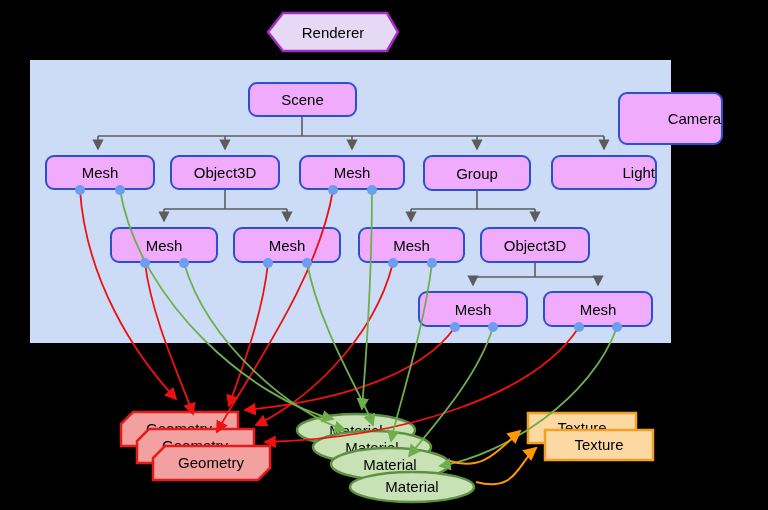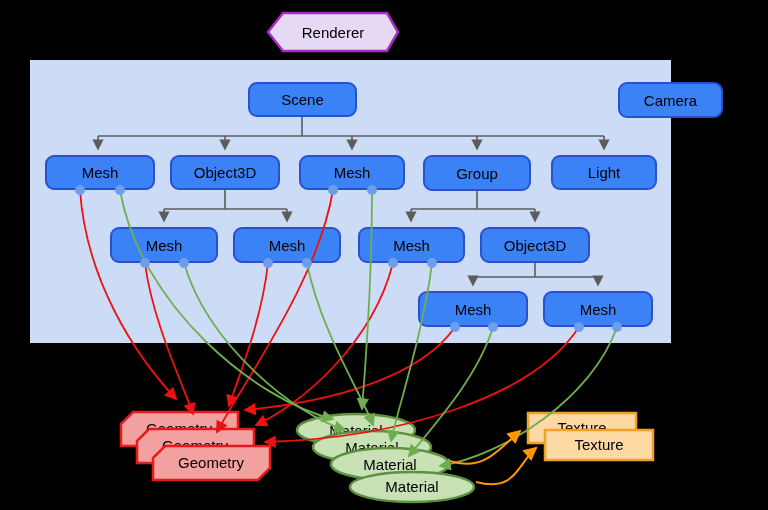--- a/index.html
+++ b/index.html
@@ -6,57 +6,57 @@
   .stage{
     position:relative;width:768px;height:510px;background:#000;overflow:hidden;
     font-family:"Liberation Sans",sans-serif;
   }
   .panel{
     position:absolute;left:30px;top:60px;width:641px;height:283px;
     background:#ccdcf6;z-index:0;
   }
   .node{
     position:absolute;z-index:1;
-    background:#3b82f6;border:2px solid #2a4fd0;border-radius:9px;
+    background:#f0abfc;border:2px solid #2a4fd0;border-radius:9px;
     display:flex;align-items:center;justify-content:center;
     font-size:15px;color:#000;box-sizing:border-box;
   }
   svg.overlay{
     position:absolute;left:0;top:0;z-index:2;pointer-events:none;
   }
   .res-label{font-size:15px;fill:#000;text-anchor:middle;}
   .hex-label{font-size:15px;fill:#000;text-anchor:middle;}
 </style>
 </head>
 <body>
 
 <div class="stage">
 
   <div class="panel"></div>
 
   <div class="node" style="left:248px;top:82px;width:109px;height:35px;">
       <span>Scene</span>
     </div>
-  <div class="node" style="left:618px;top:82px;width:105px;height:36px;">
+  <div class="node" style="left:618px;top:92px;width:105px;height:53px;justify-content:flex-end;">
       <span>Camera</span>
     </div>
 
   <div class="node" style="left:45px;top:155px;width:110px;height:35px;">
       <span>Mesh</span>
     </div>
   <div class="node" style="left:170px;top:155px;width:110px;height:35px;">
       <span>Object3D</span>
     </div>
   <div class="node" style="left:299px;top:155px;width:106px;height:35px;">
       <span>Mesh</span>
     </div>
   <div class="node" style="left:423px;top:155px;width:108px;height:36px;">
       <span>Group</span>
     </div>
-  <div class="node" style="left:551px;top:155px;width:106px;height:35px;">
+  <div class="node" style="left:551px;top:155px;width:106px;height:35px;justify-content:flex-end;">
       <span>Light</span>
     </div>
 
   <div class="node" style="left:110px;top:227px;width:108px;height:36px;">
       <span>Mesh</span>
     </div>
   <div class="node" style="left:233px;top:227px;width:108px;height:36px;">
       <span>Mesh</span>
     </div>
   <div class="node" style="left:358px;top:227px;width:107px;height:36px;">

